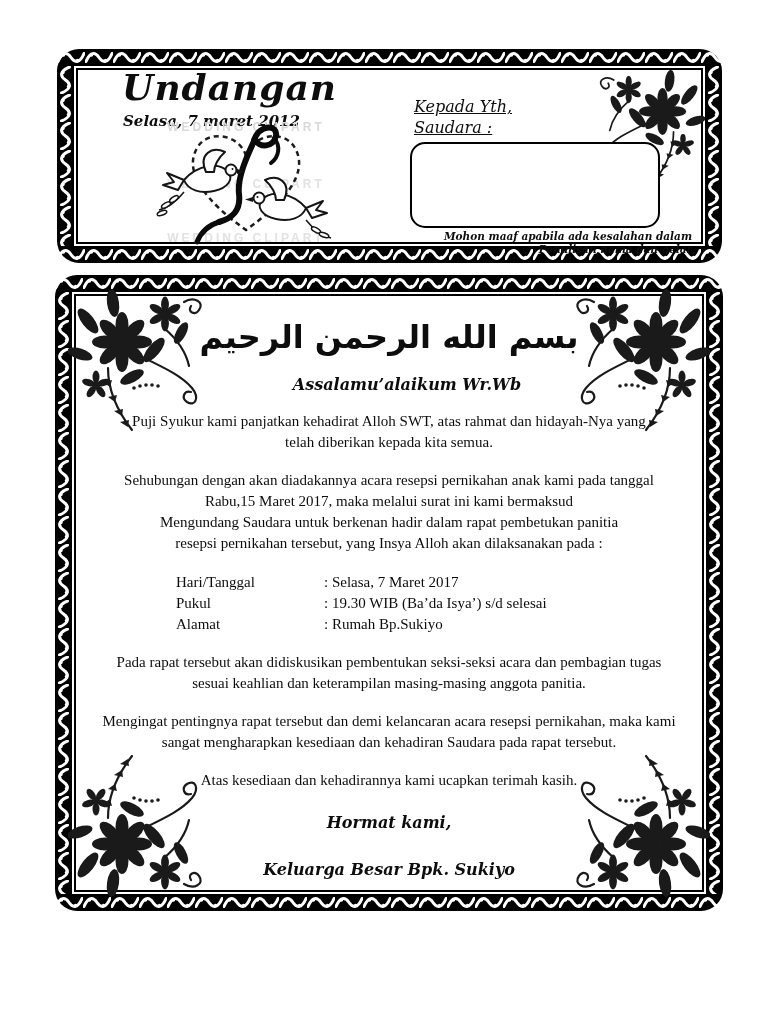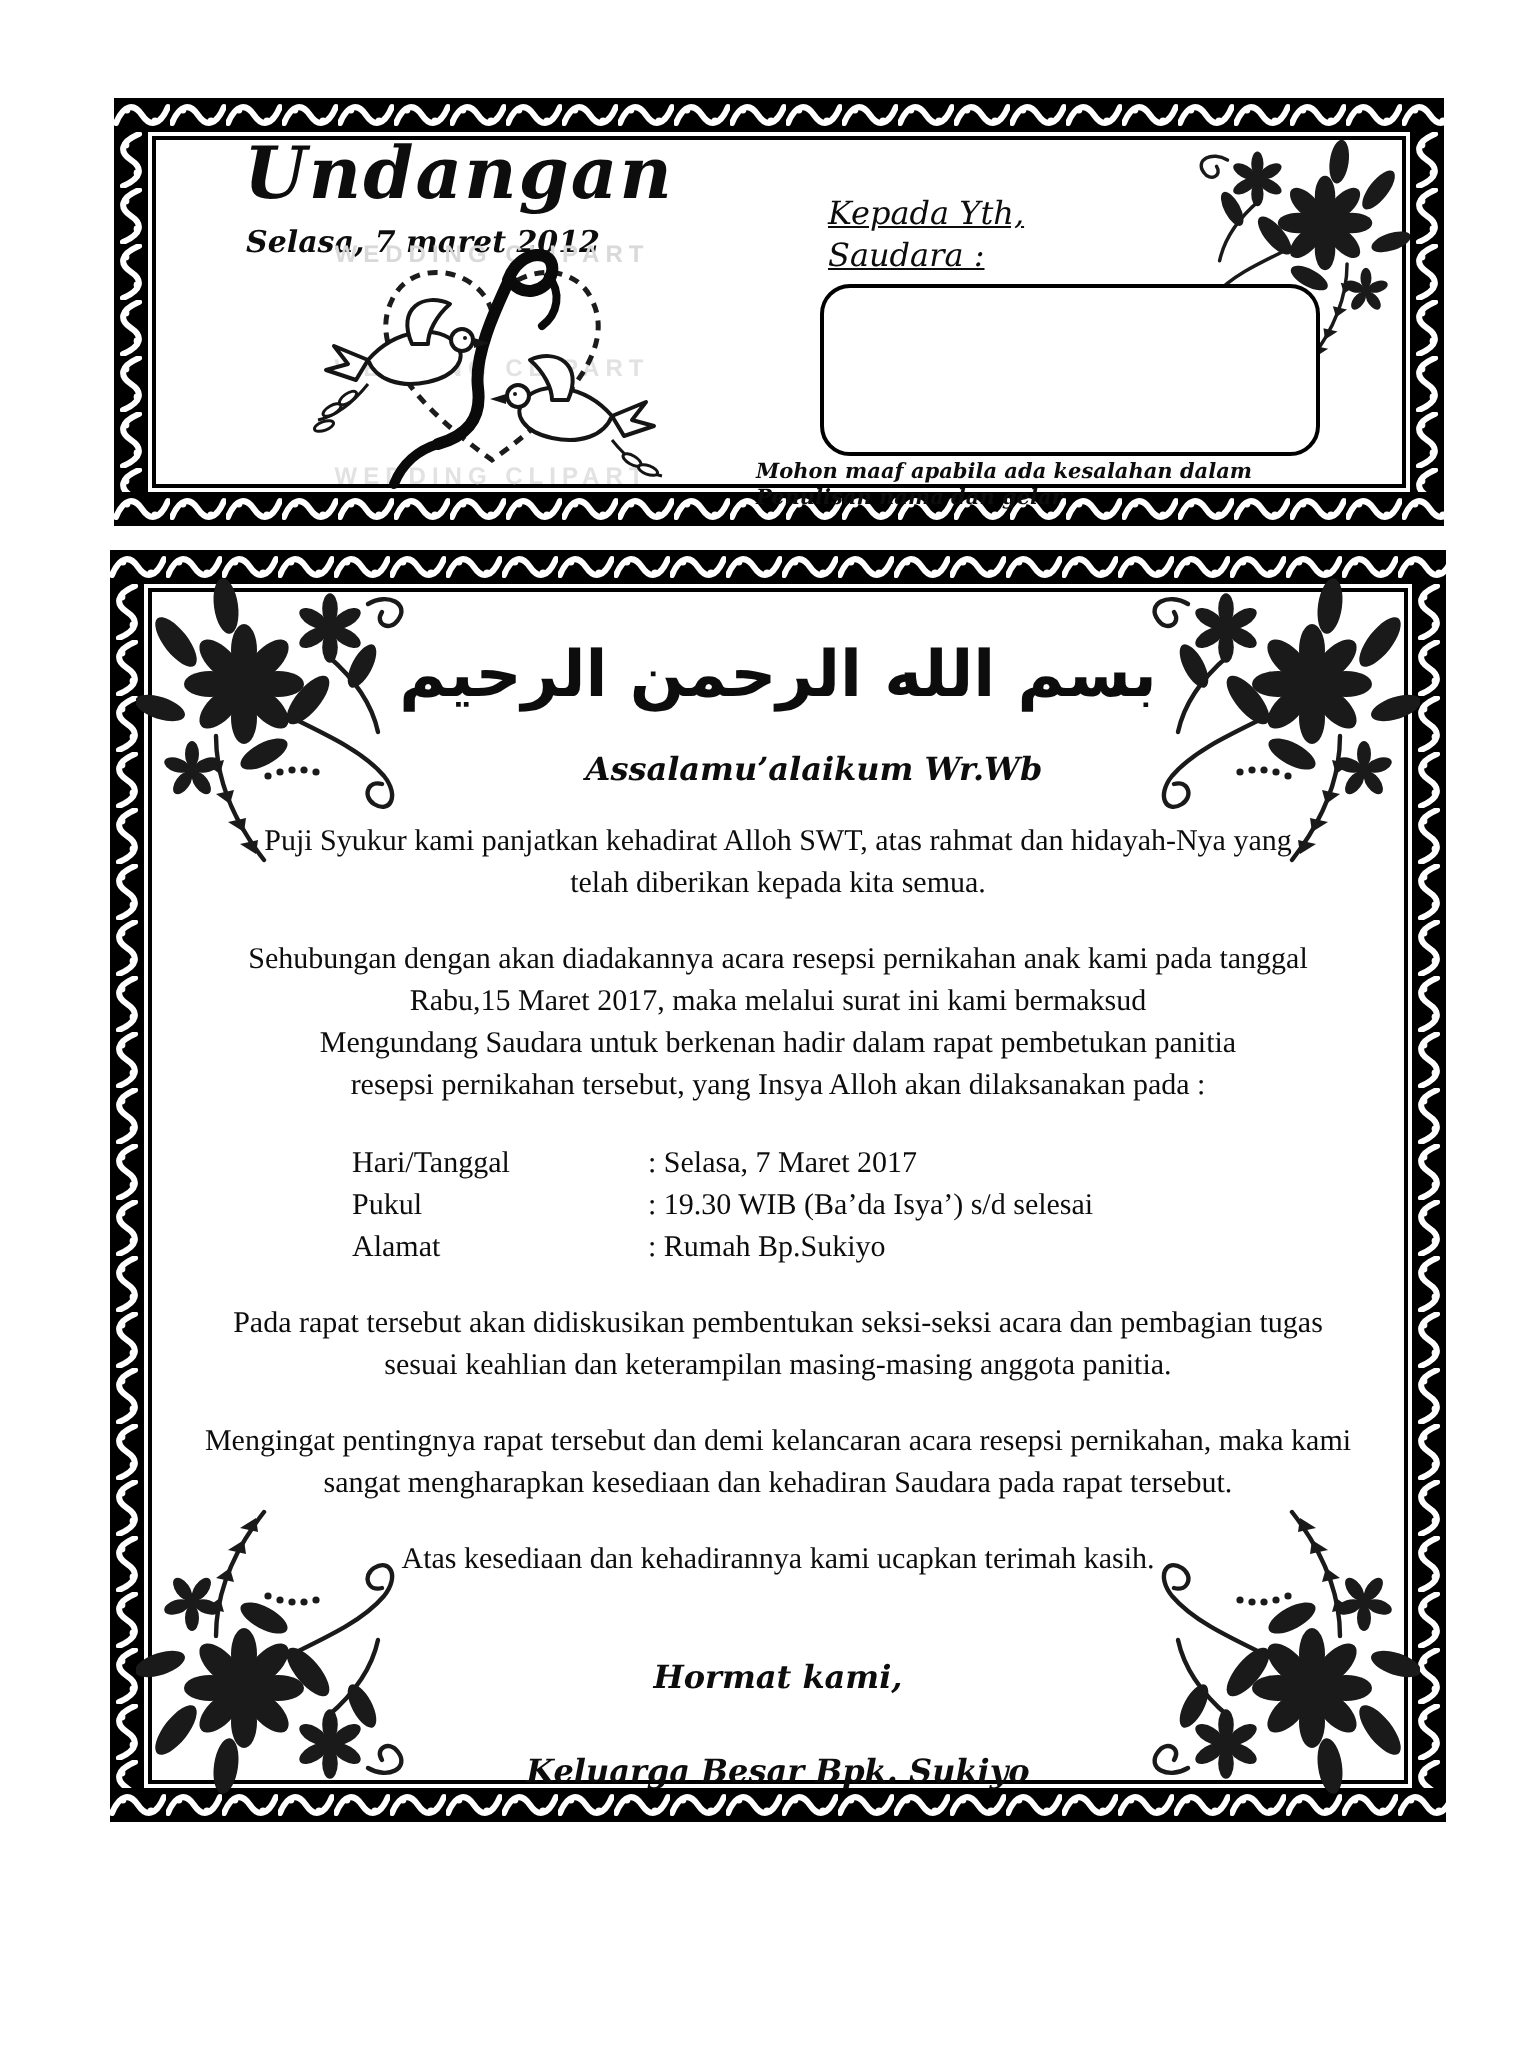--- a/index.html
+++ b/index.html
@@ -1,20 +1,20 @@
 <!DOCTYPE html>
 <html><head>
 <meta charset="utf-8">
 <style>
   html,body { margin:0; padding:0; background:#ffffff; }
   .page { position:relative; width:768px; height:1024px; background:#ffffff; overflow:hidden;
           font-family:"Liberation Serif", serif; color:#0d0d0d; }
 
   
-  .card { position:absolute; background:#ffffff; overflow:hidden; }
+  .card { position:absolute; background:#ffffff; overflow:hidden;border-radius:22px; }
   .card-top    { left:57px; top:49px;  width:665px; height:214px; }
   .card-letter { left:55px; top:275px; width:668px; height:636px; }
   .edge { position:absolute; display:block; }
   .et { left:0; top:0;    width:100%; height:17px; }
   .eb { left:0; bottom:0; width:100%; height:17px; }
   .el { left:0; top:17px;  width:17px; height:calc(100% - 34px); }
   .er { right:0; top:17px; width:17px; height:calc(100% - 34px); }
   .inner-line { position:absolute; inset:19px; border:2px solid #000; pointer-events:none; }
   .card-content { position:absolute; inset:21px; }
 
@@ -29,35 +29,35 @@
   
   .title { position:absolute; left:44px; top:-4px; margin:0;
            font:italic bold 36px "DejaVu Serif", serif; letter-spacing:1px; }
   .cover-date { position:absolute; left:45px; top:42px;
            font:italic bold 15px "DejaVu Serif", serif; }
   .doves { position:absolute; left:76px; top:48px; width:184px; height:128px; }
   .recipient { position:absolute; left:336px; top:26px;
            font:italic 16px "DejaVu Serif", serif; line-height:21px;text-decoration:underline; }
   .name-box { position:absolute; left:332px; top:72px; width:246px; height:82px;
            border:2px solid #000; border-radius:15px; background:#fff; }
-  .box-note { position:absolute; left:300px; top:160px; width:282px; text-align:left;
+  .box-note { position:absolute; left:332px; top:160px; width:282px; text-align:right;
            font:italic bold 10.5px "DejaVu Serif", serif; line-height:12.5px; }
 
   
   .letter-flow { position:absolute; inset:21px; text-align:center; }
   .bismillah { margin-top:14px; font:bold 32px "DejaVu Sans", sans-serif; line-height:54px; }
   .salutation { margin-top:11px; font:italic bold 16px "DejaVu Serif", serif;margin-left:36px; }
   .para { margin:17px 10px 0; font:15px "Liberation Serif", serif; line-height:21px;
           white-space:pre-line; }
   .details { margin:18px 0 0 100px; text-align:left; font:15px "Liberation Serif", serif;
              line-height:21px; }
   .dlabel { display:inline-block; width:148px;font-family:Liberation Serif, serif; }
   .script { font:italic bold 16px "DejaVu Serif", serif; }
   .closing { margin-top:21px; }
-  .regards { margin-top:38px; }
+  .regards { margin-top:22px; }
   .family  { margin-top:28px; }
 </style>
 </head>
 <body>
 
 <svg width="0" height="0" style="position:absolute" aria-hidden="true">
   <defs>
     <pattern id="chainH" width="28" height="17" patternUnits="userSpaceOnUse">
       <rect width="28" height="17" fill="#000000"></rect>
       <path d="M1,12.5 C5,3 10,2.5 14,8.5 C18,14.5 23,14 27,4.5" fill="none" stroke="#ffffff" stroke-width="3" stroke-linecap="round"></path>

